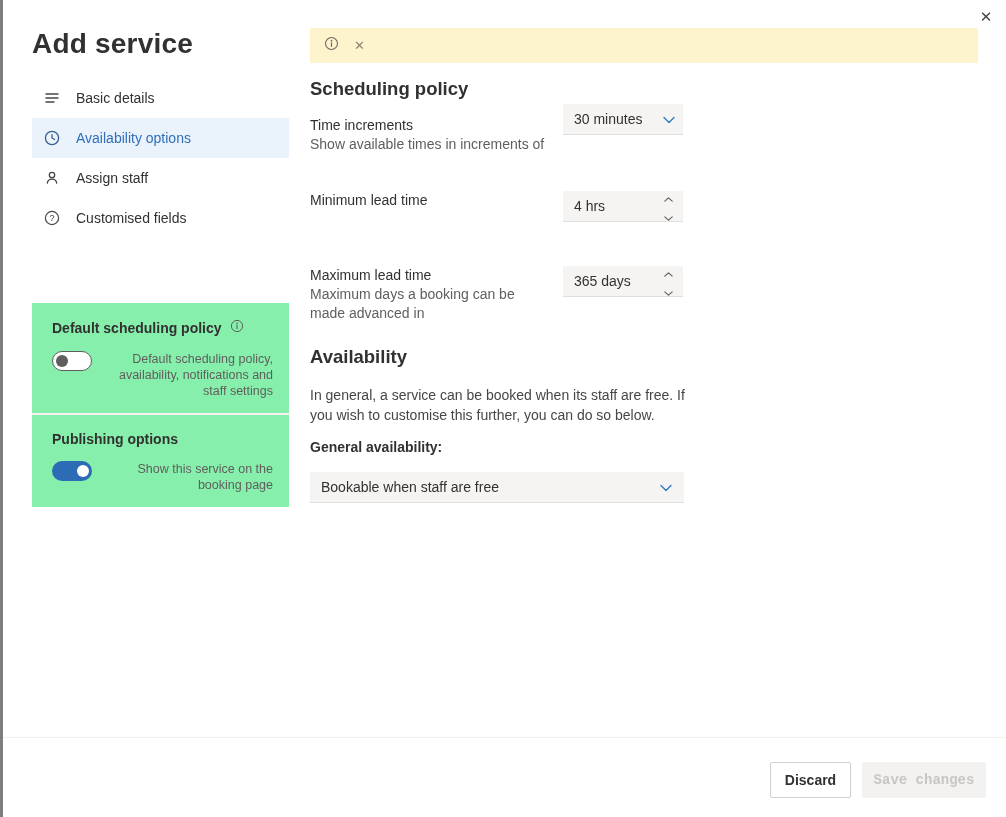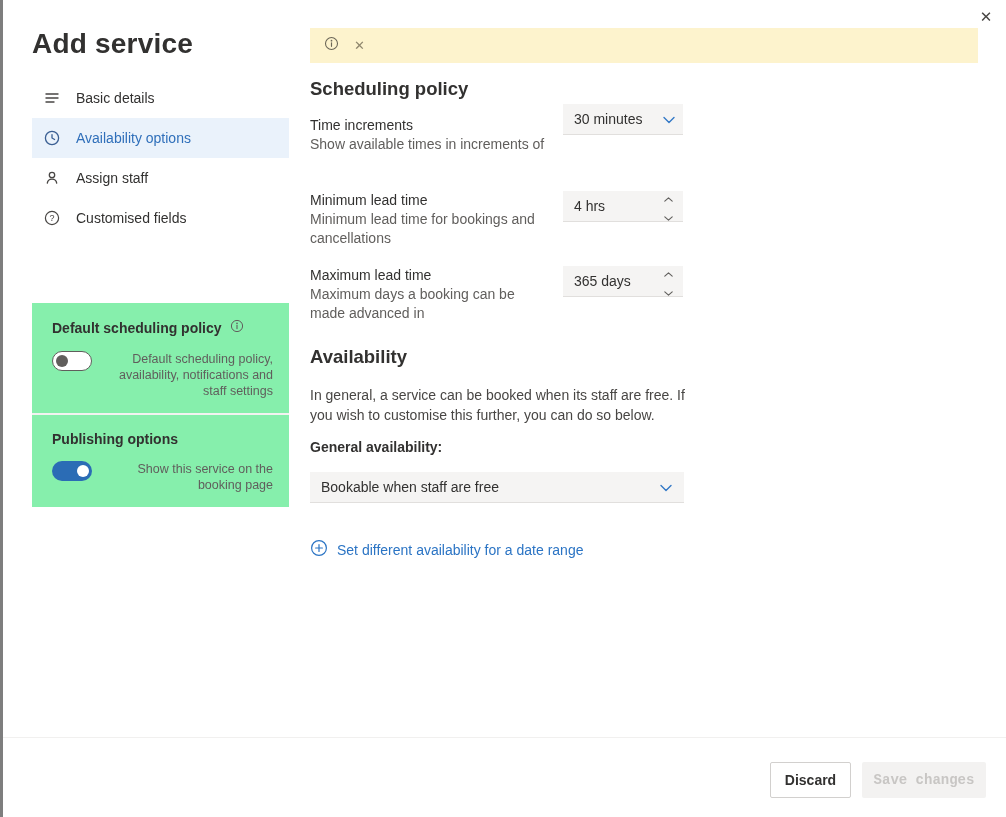--- a/index.html
+++ b/index.html
@@ -169,21 +169,20 @@
     <span>
       <svg width="12" height="8" viewBox="0 0 12 8">
           <path d="M1 1.5l5 5 5-5" stroke="#3378c6" stroke-width="1.4" fill="none" stroke-linecap="round" stroke-linejoin="round"></path>
         </svg>
     </span>
   </div>
 
   <div class="row" style="top:191px;">
     <div class="row-labels">
       <div class="row-label">Minimum lead time</div>
-      <div class="row-desc">Minimum lead time for bookings and cancellations</div>
     </div>
   </div>
   <div class="field" style="position:absolute; left:563px; top:191px;">
     <span class="ftext">4 hrs</span>
     <span class="spin-col">
       <span><svg width="9" height="5" viewBox="0 0 9 5">
             <path d="M.8 4.2L4.5.8l3.7 3.4" stroke="#605e5c" stroke-width="1.1" fill="none" stroke-linecap="round" stroke-linejoin="round"></path>
           </svg></span>
       <span><svg width="9" height="5" viewBox="0 0 9 5">
             <path d="M.8.8l3.7 3.4L8.2.8" stroke="#605e5c" stroke-width="1.1" fill="none" stroke-linecap="round" stroke-linejoin="round"></path>
@@ -217,26 +216,17 @@
     <div class="field">
       <span class="ftext">Bookable when staff are free</span>
       <span>
         <svg width="12" height="8" viewBox="0 0 12 8">
             <path d="M1 1.5l5 5 5-5" stroke="#3378c6" stroke-width="1.4" fill="none" stroke-linecap="round" stroke-linejoin="round"></path>
           </svg>
       </span>
     </div>
   </div>
 
-  <div class="link-row">
-    <span>
-      <svg width="18" height="18" viewBox="0 0 18 18">
-          <circle cx="9" cy="9" r="7.4" stroke="#2b74c4" stroke-width="1.2" fill="none"></circle>
-          <path d="M9 5.6v6.8M5.6 9h6.8" stroke="#2b74c4" stroke-width="1.2" stroke-linecap="round"></path>
-        </svg>
-    </span>
-    <span>Set different availability for a date range</span>
-  </div>
 
   <div class="footer-divider"></div>
   <button class="btn btn-discard">Discard</button>
   <button class="btn btn-save">Save changes</button>
 </div>
 
 </body></html>

